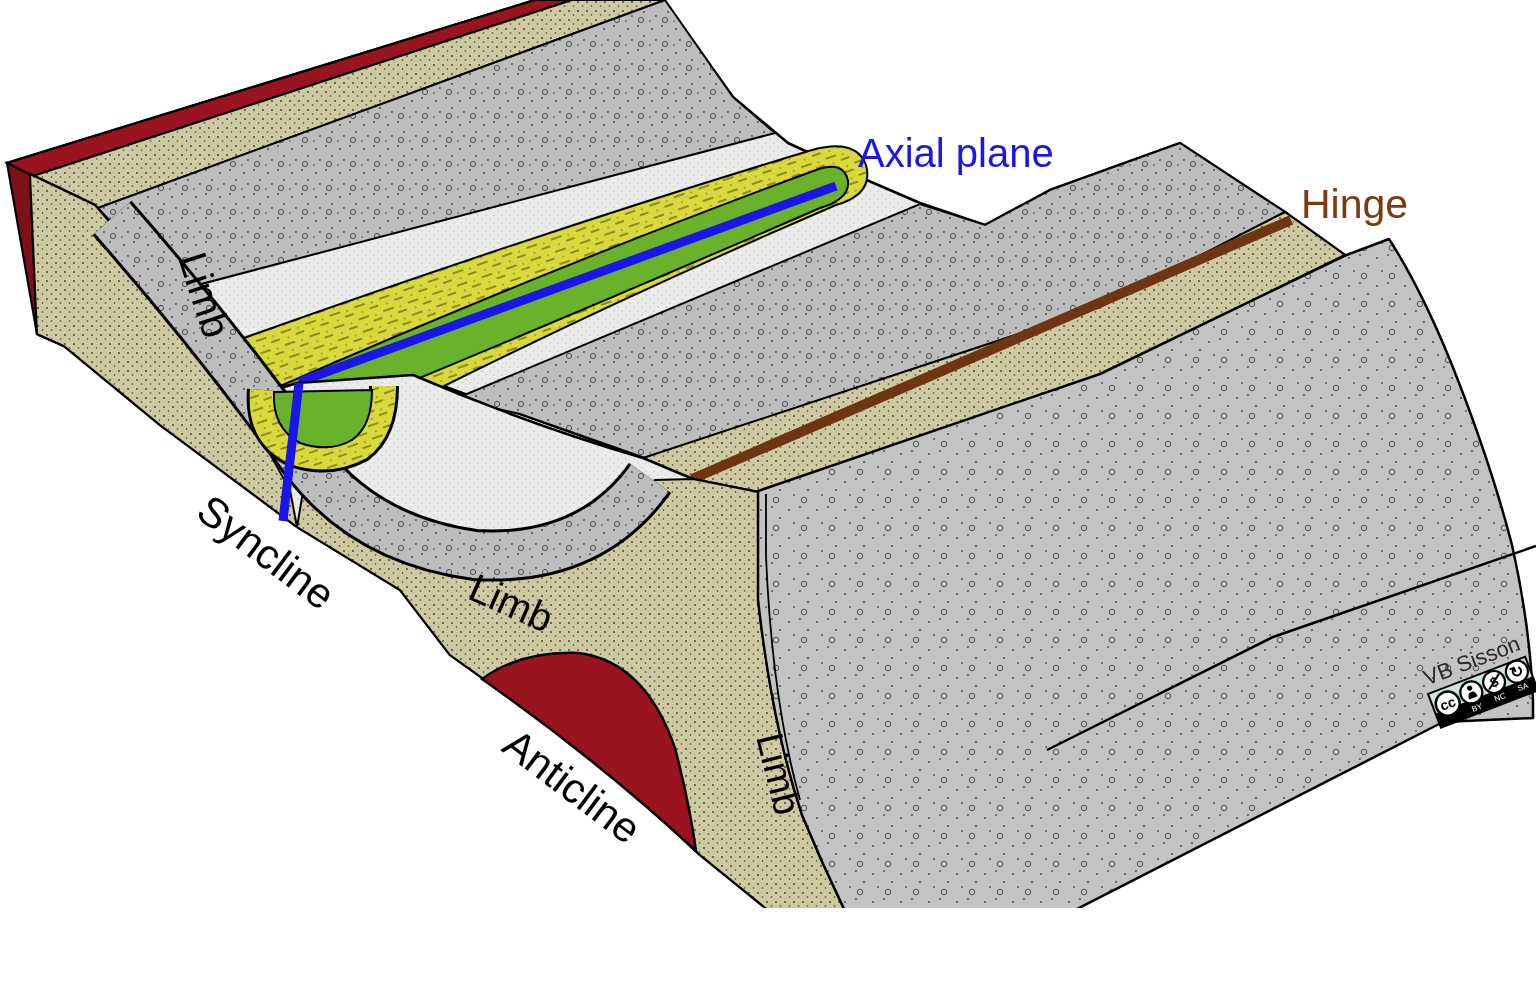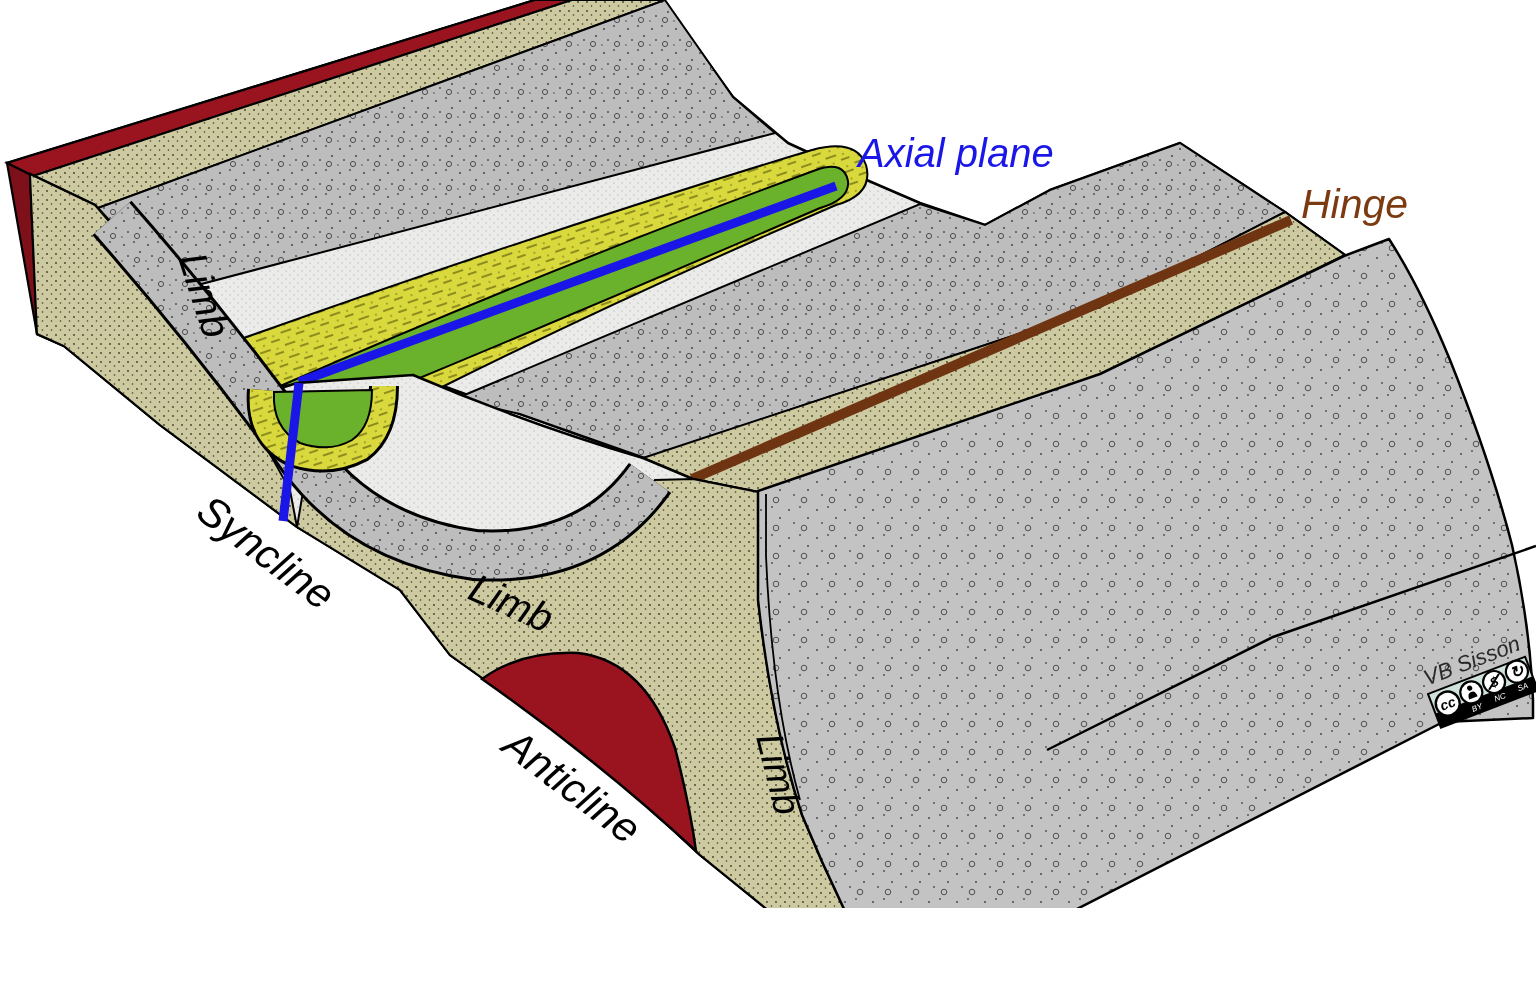--- a/index.html
+++ b/index.html
@@ -1,16 +1,16 @@
 <!DOCTYPE html>
 <html><head>
 <meta charset="utf-8">
 <style>
   html,body{margin:0;padding:0;background:#fff;}
-  .stage{width:1536px;height:908px;position:relative;font-family:"Liberation Sans",sans-serif;font-style:italic;}
+  .stage{width:1536px;height:908px;position:relative;font-family:"Liberation Sans",sans-serif;}
   svg{display:block;}
   text{font-family:"Liberation Sans",sans-serif;}
 </style>
 </head>
 <body>
 
 <div class="stage">
 <svg width="1536" height="1008" viewBox="0 0 1536 1008">
   <defs>
     <pattern id="pTan" width="9" height="9" patternUnits="userSpaceOnUse">

